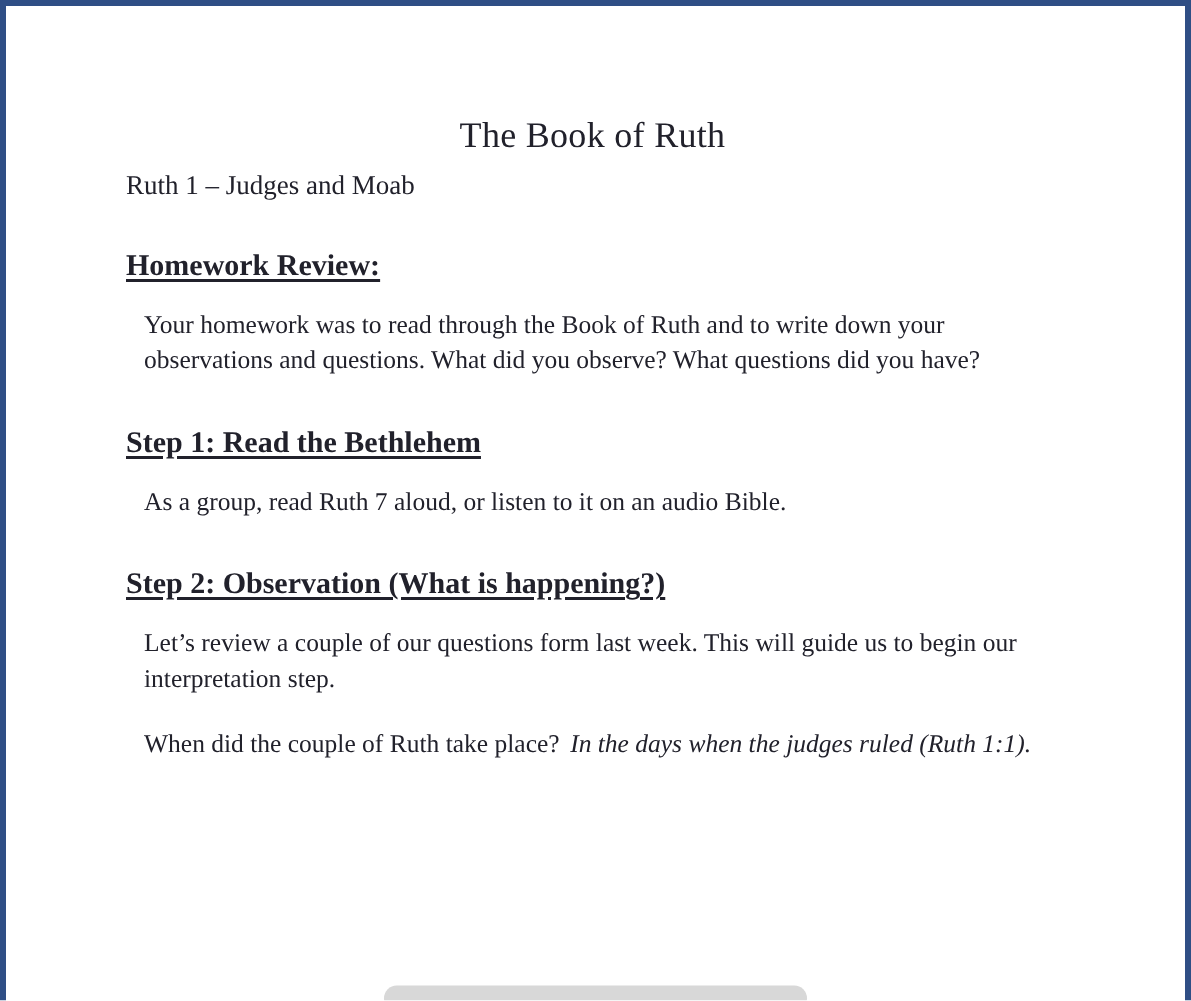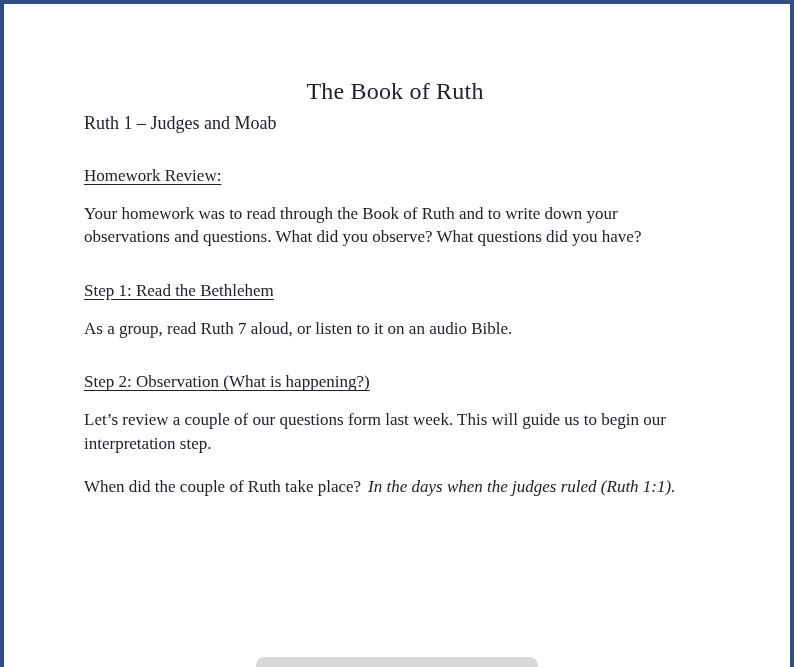--- a/index.html
+++ b/index.html
@@ -32,31 +32,31 @@
 
   .subtitle {
     font-size: 18px;
     font-weight: 400;
     margin: 0 0 16px 0;
   }
 
   .section { margin-top: 32px; }
 
   .heading {
-    font-size: 17px;
-    font-weight: 400;
+    font-size: 20px;
+    font-weight: 700;
     text-decoration: underline;
     text-underline-offset: 3px;
     margin: 0 0 16px 0;
   }
 
   p {
     font-size: 17px;
     line-height: 1.38;
-    margin: 0 0 20px 0;
+    margin: 0 0 20px 12px;
   }
 
   .qa p { margin-bottom: 16px; }
 
   .answer {
     font-style: italic;
     margin-left: 7px;
     text-align: center;
   }
 

